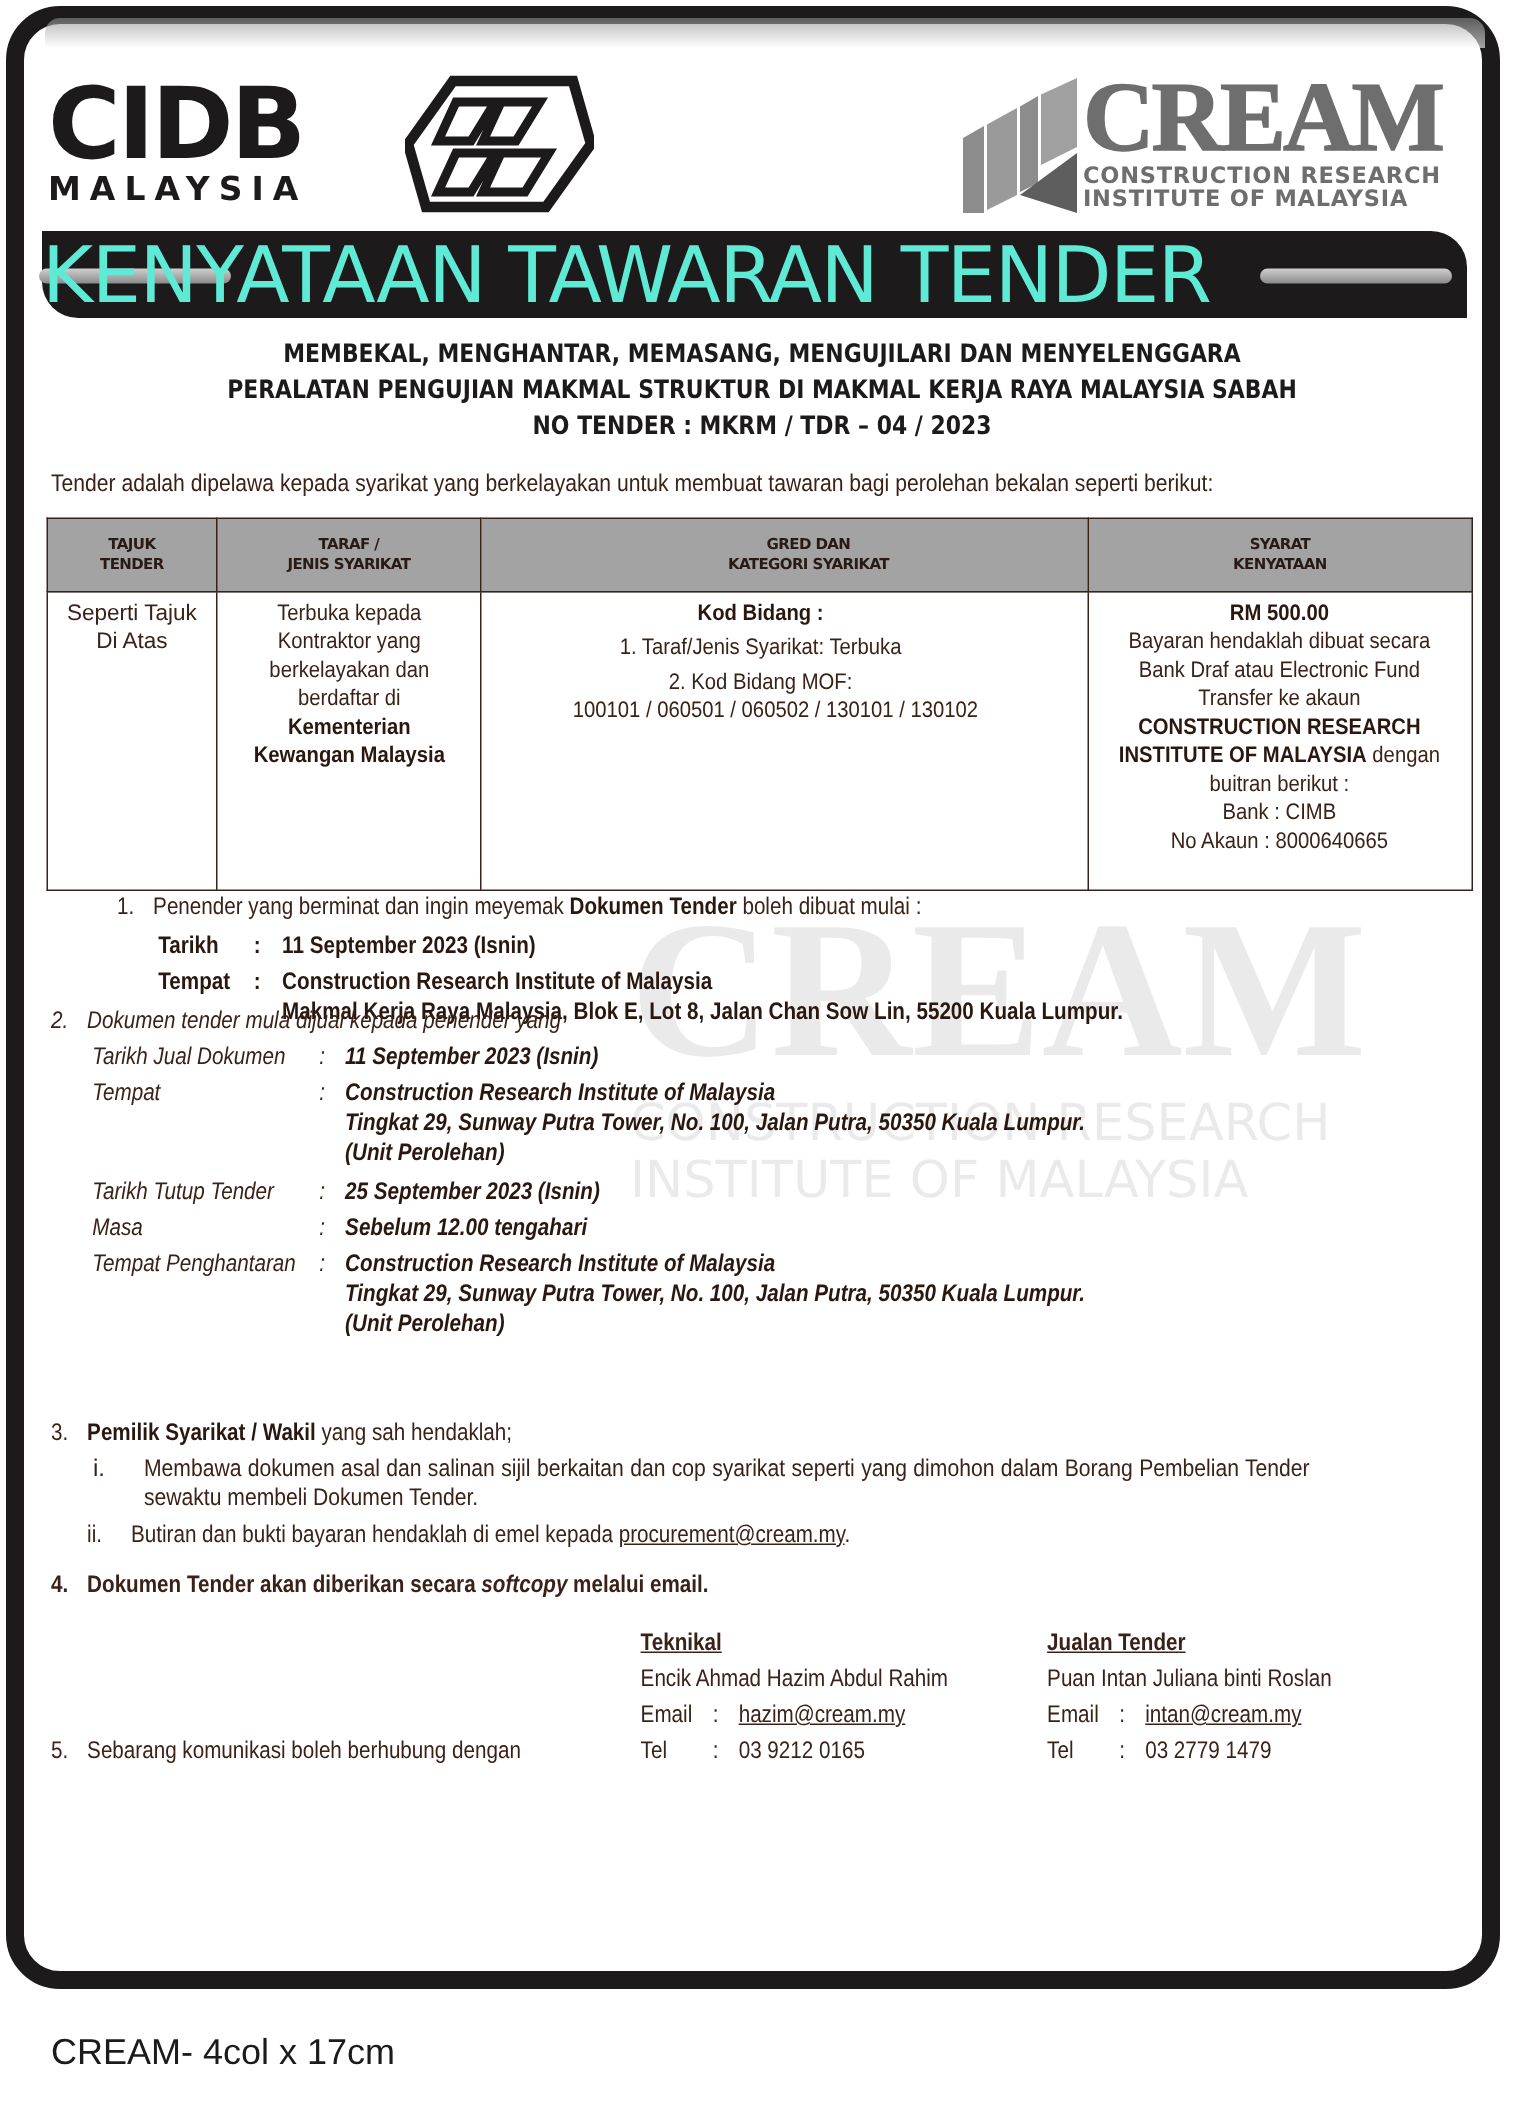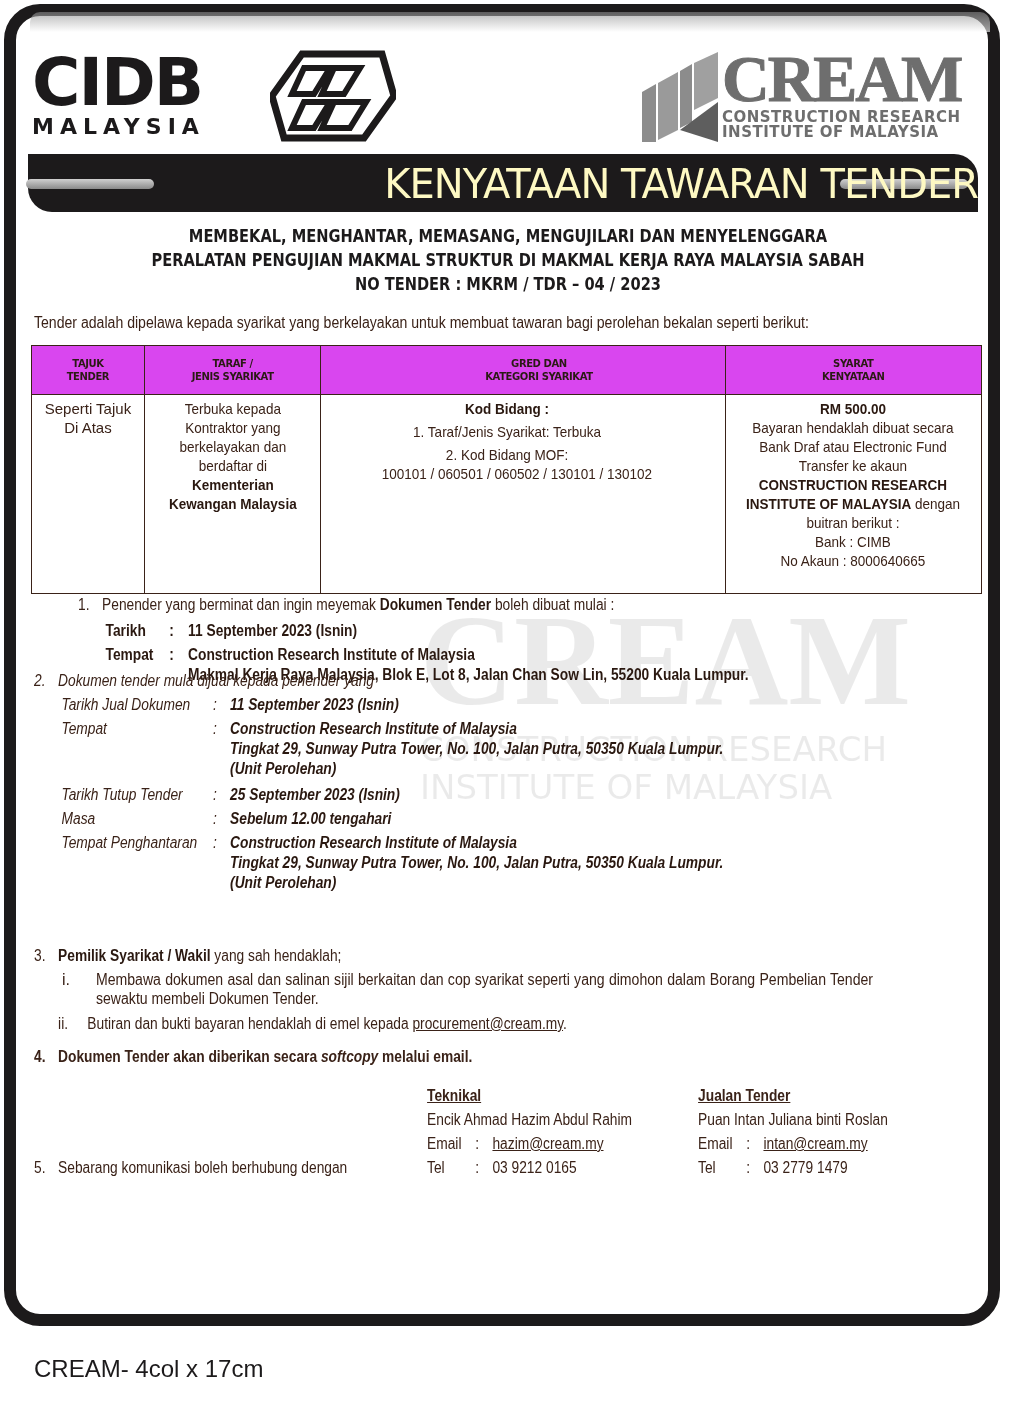--- a/index.html
+++ b/index.html
@@ -26,34 +26,34 @@
                 font-size: 66px; line-height: 66px; color: #6e6e6e; letter-spacing: -2px; font-weight: bold;
                 -webkit-text-stroke: 1px #6e6e6e; }
   .cream-sub { position: absolute; left: 82px; top: 58px; font-family: "DejaVu Sans", sans-serif;
                font-weight: bold; font-size: 15px; line-height: 15px; color: #6e6e6e; letter-spacing: .5px; }
 
   
   .banner { position: absolute; left: 28px; top: 154px; width: 950px; height: 58px; background: #1c1a1b;
             border-radius: 0 24px 0 24px; }
   .banner-bar { position: absolute; top: 25px; height: 10px; background: linear-gradient(#d0d0d0, #8a8a8a);
                 border-radius: 5px; }
-  .banner-title { position: absolute; left: 0; right: 0; top: 6px; text-align: right; color: #fef9c3;
-                  font-family: "DejaVu Sans", sans-serif; font-size: 40px; letter-spacing: -1px; line-height: 48px; }
+  .banner-title { position: absolute; left: 0; right: 0; top: 6px; text-align: left; color: #5eead4;
+                  font-family: "DejaVu Sans", sans-serif; font-size: 52px; letter-spacing: -1px; line-height: 48px; }
 
   .heading { position: absolute; left: 0; width: 1016px; text-align: center; top: 224px;
              font-family: "DejaVu Sans", sans-serif; font-weight: bold; font-size: 17px; line-height: 24px;
              color: #1c1a1b; transform: scaleX(.86); transform-origin: center; }
 
   .intro { position: absolute; left: 34px; top: 314px; font-size: 16px; transform: scaleX(.88);
            transform-origin: left; white-space: nowrap; color: #3a2218; }
 
   
   table.tender { position: absolute; left: 31px; top: 345px; width: 951px; border-collapse: collapse; }
   table.tender th, table.tender td { border: 1.5px solid #3a2218; vertical-align: top; text-align: center; }
-  table.tender th { background: #d946ef; font-size: 10px; font-weight: bold; height: 46px; vertical-align: middle;
+  table.tender th { background: #a3a3a3; font-size: 10px; font-weight: bold; height: 46px; vertical-align: middle;
                     line-height: 13px; font-family: "DejaVu Sans", sans-serif; letter-spacing: -.4px; }
   table.tender td { height: 190px; font-size: 15px; line-height: 19px; padding: 4px 4px; color: #3a2218; }
   .c1 { width: 119px; } .c2 { width: 186px; } .c3 { width: 381px; padding-left: 33px; } .c4 { width: 255px; }
   .td-left { text-align: center; }
   .light { font-weight: normal; color: #4a3a30; }
   .narrow { display: inline-block; transform: scaleX(.9); transform-origin: center; }
   .narrow-l { display: inline-block; transform: scaleX(.9); transform-origin: left; white-space: nowrap; }
 
   .block { position: absolute; left: 34px; font-size: 16px; line-height: 20px; color: #3a2218; }
   .sq { display: inline-block; transform: scaleX(.86); transform-origin: left; white-space: nowrap; }

